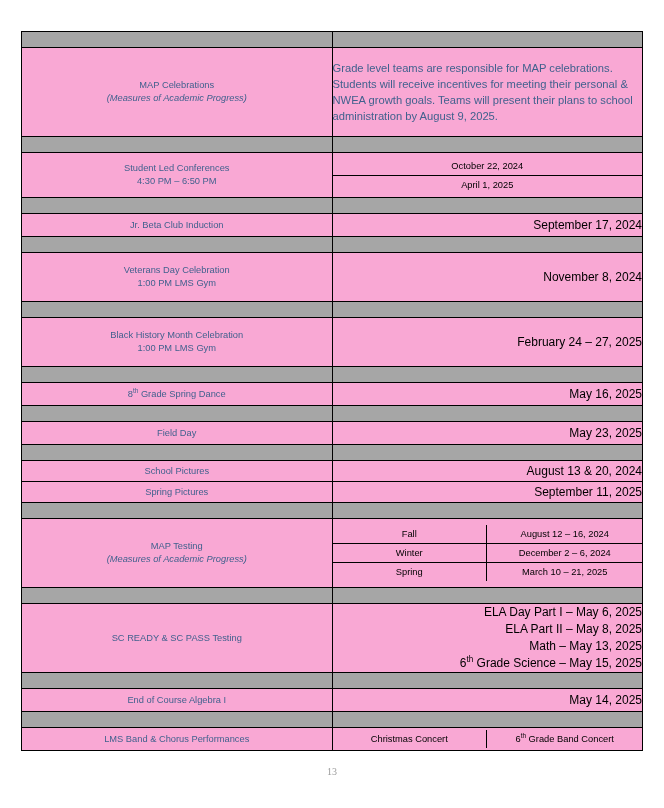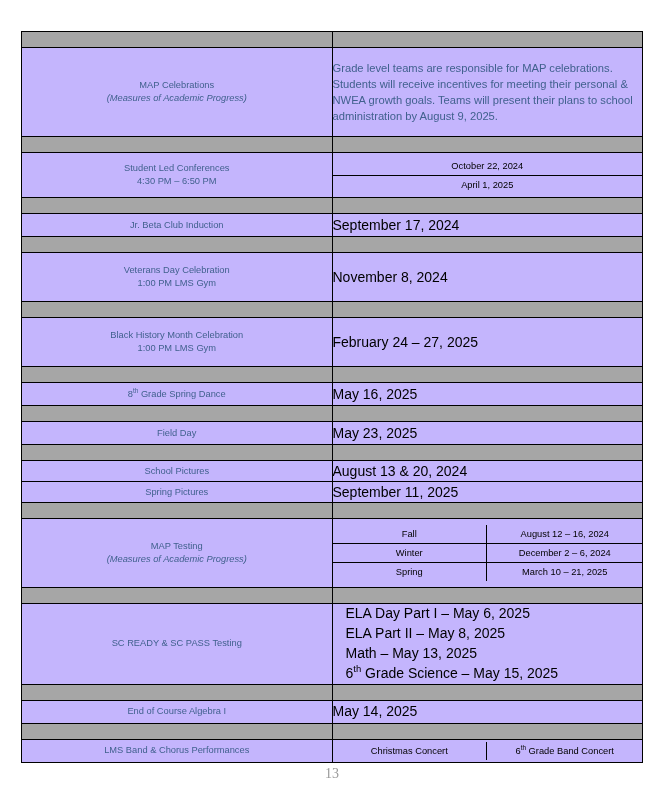--- a/index.html
+++ b/index.html
@@ -28,21 +28,21 @@
     top: 31px;
     width: 622px;
     border-collapse: collapse;
     table-layout: fixed;
   }
 
   .cal-table td {
     border: 1px solid #000000;
     padding: 0;
     vertical-align: middle;
-    background: #c4b5fd;
+    background: #f9a8d4;
   }
 
   
   tr.spacer > td {
     background: #a6a6a6;
     height: 15px;
     border-left: 1px solid #000000;
     border-right: 1px solid #000000;
     border-top: 1px solid #000000;
     border-bottom: 1px solid #000000;
@@ -57,23 +57,23 @@
     font-size: 9.3px;
     line-height: 1.35;
     padding: 4px 6px;
   }
   .label-cell .sub {
     font-style: italic;
     display: block;
   }
 
   .value-cell {
-    text-align: left;
+    text-align: right;
     color: #000000;
-    font-size: 14px;
+    font-size: 12px;
     line-height: 1.35;
     padding: 4px 6px;
   }
 
   .value-cell.multiline {
     line-height: 1.42;
     padding-left: 13px;
   }
 
   .desc-cell {
@@ -110,21 +110,21 @@
     vertical-align: super;
     line-height: 0;
   }
 
   .page-number {
     position: absolute;
     left: 0;
     top: 766px;
     width: 664px;
     text-align: center;
-    font-size: 14px;
+    font-size: 10px;
     color: #9a9a9a;
     font-family: "Liberation Serif", serif;
   }
 </style>
 </head>
 <body>
 
 <div class="page">
 
   <table class="cal-table">

